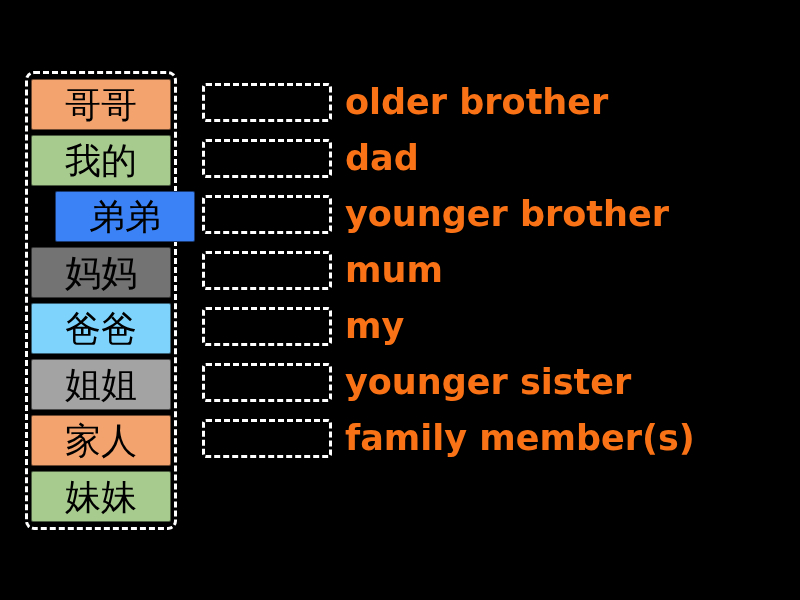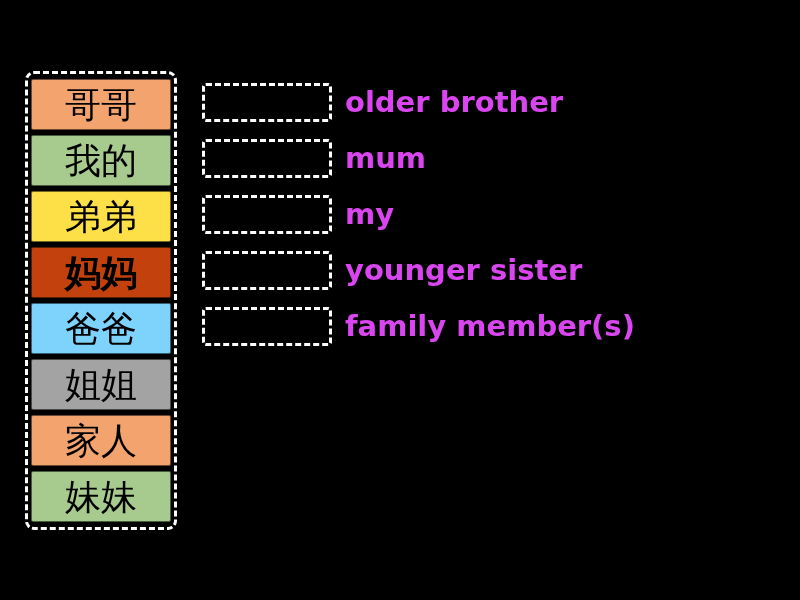--- a/index.html
+++ b/index.html
@@ -50,47 +50,55 @@
     align-items: center;
   }
   .drop-zone {
     width: 130px; height: 39px;
     border: 3px dashed #ffffff;
     border-radius: 4px;
     background: transparent;
   }
   .answer-label {
     margin-left: 13px;
-    color: #d946ef;
+    color: #f97316;
     font-weight: 700;
-    font-size: 29px;
+    font-size: 35px;
     line-height: 1;
     white-space: nowrap;
   }
 </style>
 </head>
 <body>
 
 <div class="stage">
 
   <div class="keyword-panel">
     <div class="word-tile" style="background-color: rgb(242, 163, 110);">哥哥</div>
     <div class="word-tile" style="background-color: rgb(167, 203, 142);">我的</div>
-    <div class="word-tile" style="background-color: #fde047;">弟弟</div>
-    <div class="word-tile" style="background-color: #c2410c; font-weight: bold;">妈妈</div>
+    <div class="word-tile" style="background-color: #3b82f6; margin-left: 24px;">弟弟</div>
+    <div class="word-tile" style="background-color: #737373;">妈妈</div>
     <div class="word-tile" style="background-color: #7dd3fc;">爸爸</div>
     <div class="word-tile" style="background-color: #a3a3a3;">姐姐</div>
     <div class="word-tile" style="background-color: rgb(242, 163, 110);">家人</div>
     <div class="word-tile" style="background-color: rgb(167, 203, 142);">妹妹</div>
   </div>
 
   <div class="answers-panel">
     <div class="answer-row">
       <div class="drop-zone"></div>
       <div class="answer-label">older brother</div>
+    </div>
+    <div class="answer-row">
+      <div class="drop-zone"></div>
+      <div class="answer-label">dad</div>
+    </div>
+    <div class="answer-row">
+      <div class="drop-zone"></div>
+      <div class="answer-label">younger brother</div>
     </div>
     <div class="answer-row">
       <div class="drop-zone"></div>
       <div class="answer-label">mum</div>
     </div>
     <div class="answer-row">
       <div class="drop-zone"></div>
       <div class="answer-label">my</div>
     </div>
     <div class="answer-row">

